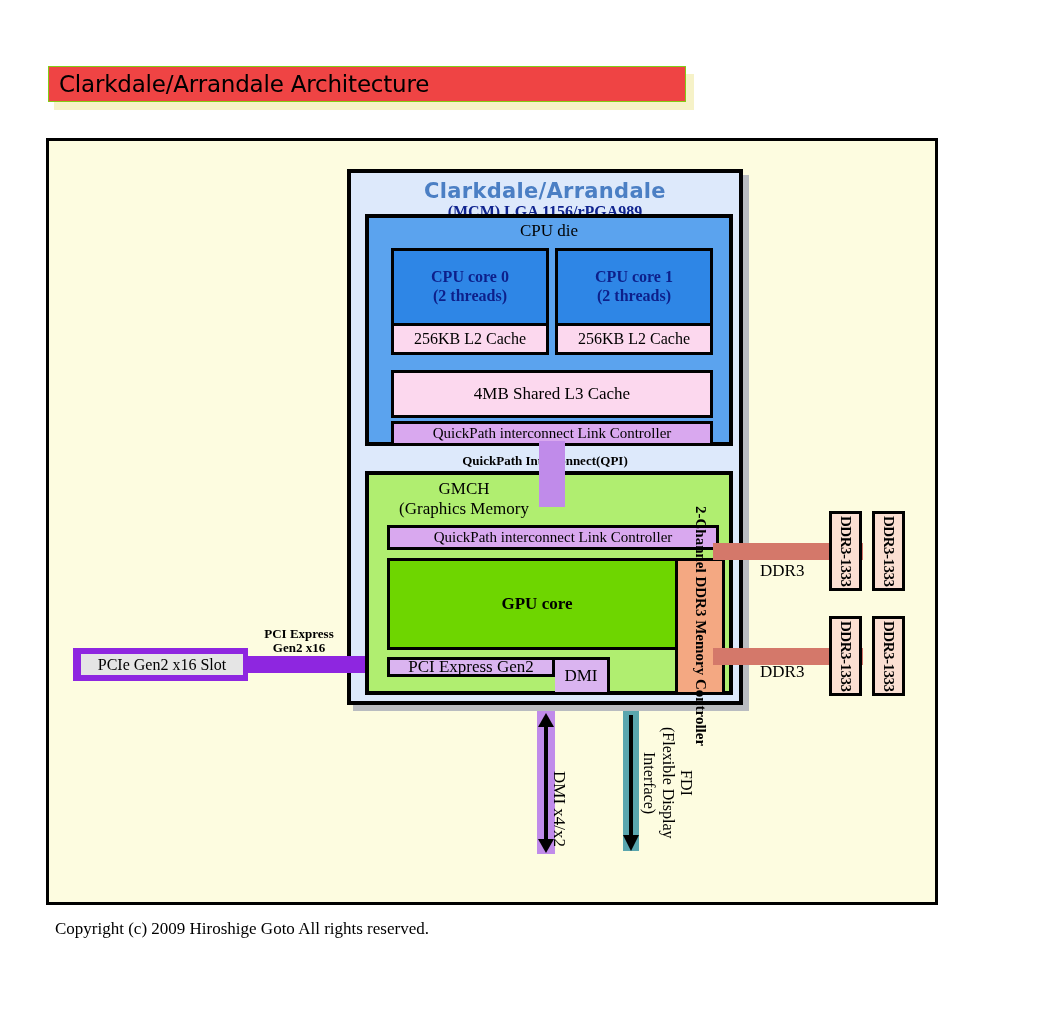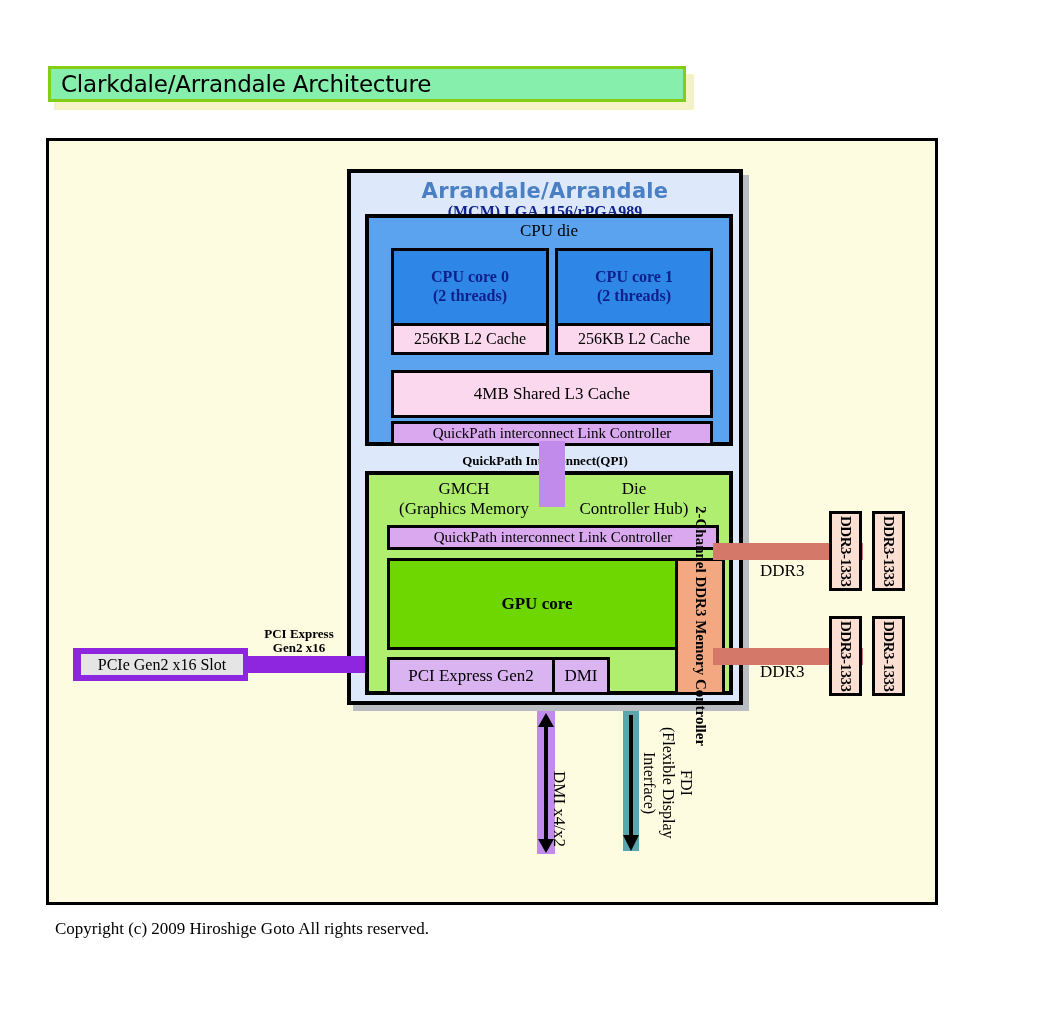--- a/index.html
+++ b/index.html
@@ -19,22 +19,22 @@
   #title-shadow {
     position: absolute;
     left: 54px; top: 74px;
     width: 640px; height: 36px;
     background: #f6f2c8;
   }
   #title-banner {
     position: absolute;
     left: 48px; top: 66px;
     width: 638px; height: 36px;
-    background: #86efac;
-    border: 3px solid #84cc16;
+    background: #ef4444;
+    border: 1px solid #84cc16;
     box-sizing: border-box;
     text-align: right;
   }
   #title-text {
     position: absolute;
     left: 10px; top: 50%;
     transform: translateY(-50%);
     font-family: "DejaVu Sans", sans-serif;
     font-size: 23px;
     font-weight: 400;
@@ -242,21 +242,21 @@
     display: flex;
     align-items: center;
     justify-content: center;
     font-size: 17px;
     font-weight: bold;
     color: #000000;
   }
   #pcie-gen2-box {
     position: absolute;
     left: 18px; top: 182px;
-    width: 168px; height: 38px;
+    width: 168px; height: 20px;
     background: #dab4f0;
     border: 3px solid #000000;
     box-sizing: border-box;
     display: flex;
     align-items: center;
     justify-content: center;
     font-size: 17px;
     color: #000000;
   }
   #dmi-box {
@@ -464,21 +464,21 @@
   <div id="dmi-line-label" style="left:500px; top:630px;">DMI x4/x2</div>
   <div id="fdi-line-label" style="left:591px; top:586px;">
     <span class="vert-stack">FDI</span>
     <span class="vert-stack">(Flexible Display</span>
     <span class="vert-stack">Interface)</span>
   </div>
 
   <div id="mcm-shadow" style="left:304px; top:34px;"></div>
   <div id="mcm-package" style="left:298px; top:28px;">
 
-    <div id="mcm-title">Arrandale/Arrandale</div>
+    <div id="mcm-title">Clarkdale/Arrandale</div>
     <div id="mcm-subtitle">(MCM) LGA 1156/rPGA989</div>
 
     <div id="cpu-die">
       <div id="cpu-die-label">CPU die</div>
 
       <div class="cpu-core-group" id="cpu-core-group-0">
         <div class="cpu-core-box">
           <span>CPU core 0</span>
           <span>(2 threads)</span>
         </div>
@@ -498,24 +498,20 @@
     </div>
 
     <div id="qpi-label">QuickPath Interconnect(QPI)</div>
     <div id="qpi-link"></div>
 
     <div id="gmch-die">
       <div id="gmch-title-left">
         <span class="vert-stack">GMCH</span>
         <span class="vert-stack">(Graphics Memory</span>
       </div>
-      <div id="gmch-title-right">
-        <span class="vert-stack">Die</span>
-        <span class="vert-stack">Controller Hub)</span>
-      </div>
 
       <div id="gmch-qpi-controller">QuickPath interconnect Link Controller</div>
       <div id="gpu-core">GPU core</div>
       <div id="pcie-gen2-box">PCI Express Gen2</div>
       <div id="dmi-box">DMI</div>
 
       <div id="mem-controller">
         <span id="mem-controller-label">2-Channel DDR3 Memory Controller</span>
       </div>
     </div>

